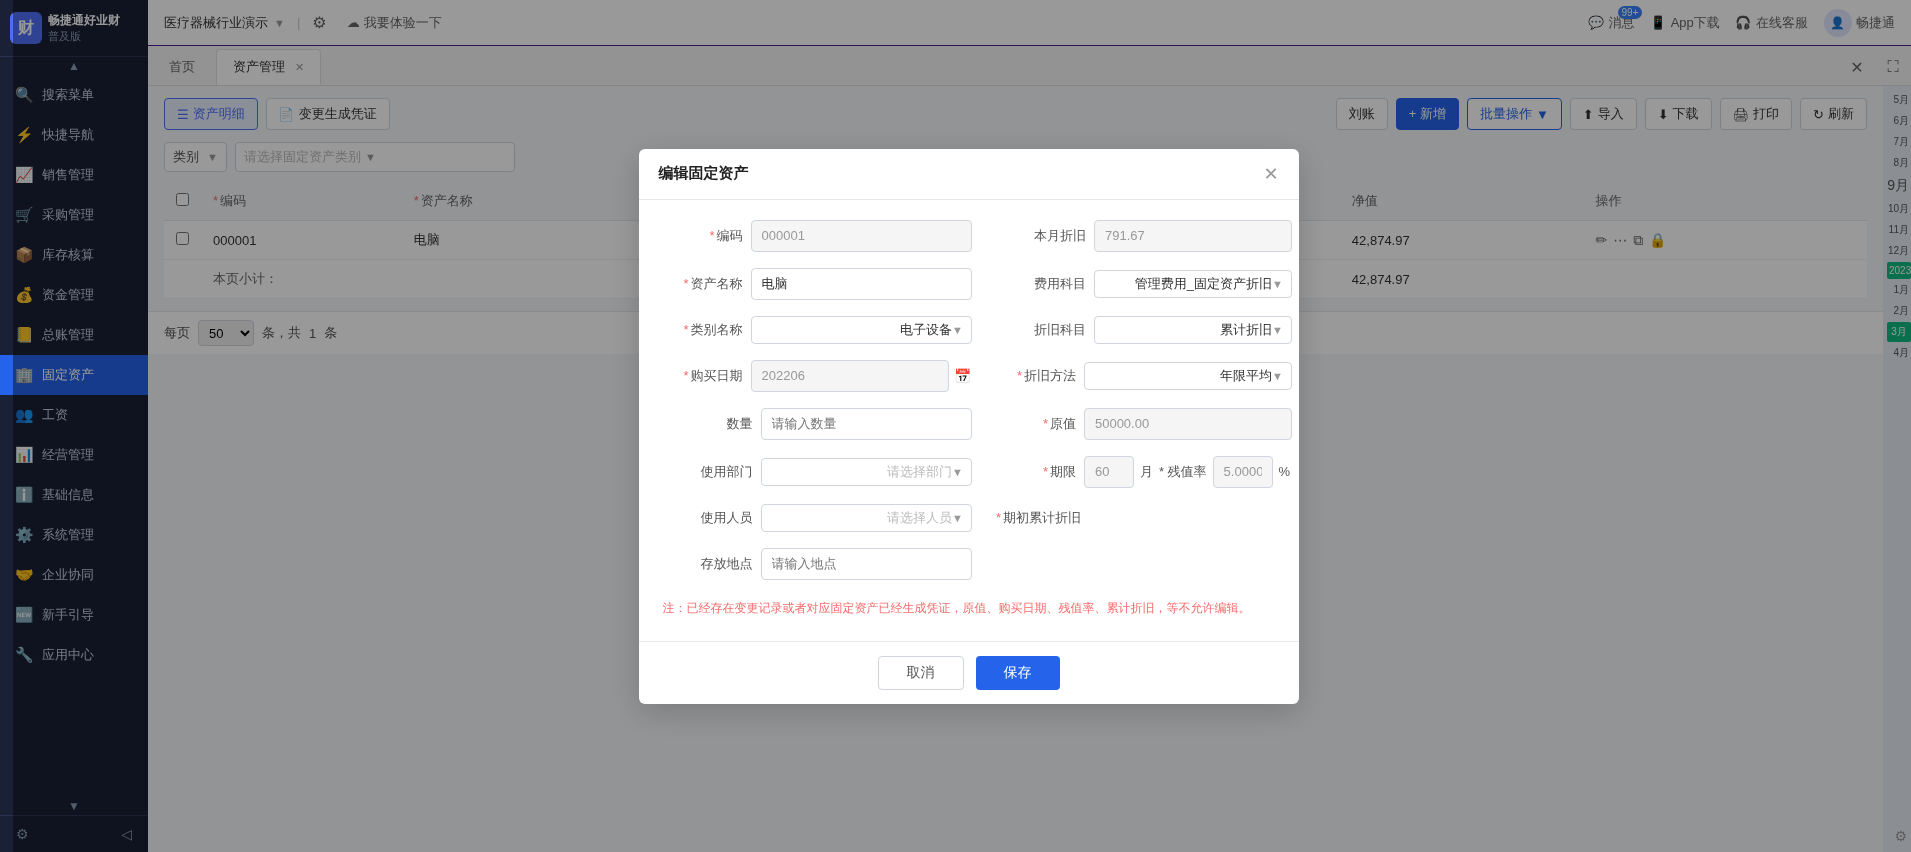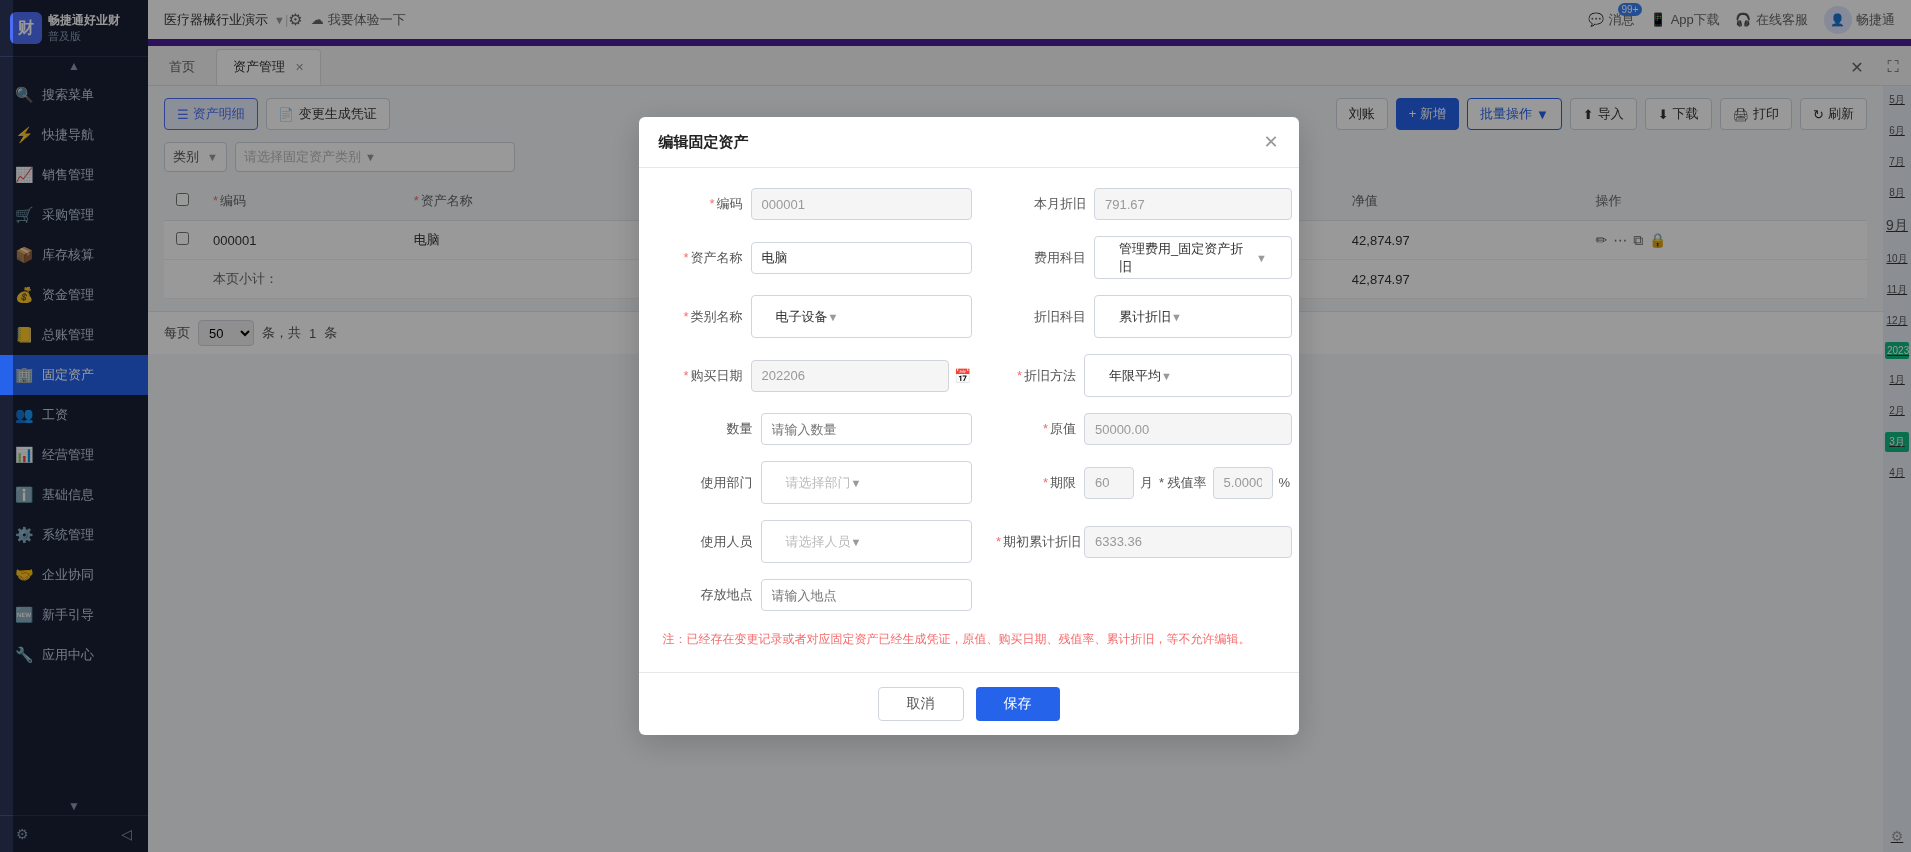--- a/index.html
+++ b/index.html
@@ -12,21 +12,21 @@
     .sidebar-item { display: flex; align-items: center; gap: 8px; padding: 11px 16px; cursor: pointer; color: #c0cde0; font-size: 13px; }
     .sidebar-item.active { background: #2563eb; color: #fff; }
     .sidebar-icon { width: 18px; height: 18px; display: flex; align-items: center; justify-content: center; font-size: 15px; flex-shrink: 0; }
     .sidebar-bottom { padding: 10px 16px; border-top: 1px solid #2a3250; display: flex; align-items: center; gap: 10px; }
     .sidebar-bottom-icon { color: #8a9bb5; font-size: 14px; cursor: pointer; }
 
     
     .main { flex: 1; display: flex; flex-direction: column; overflow: hidden; }
 
     
-    .topbar { height: 46px; background: #fff; display: flex; align-items: center; padding: 0 16px; border-bottom: 7px solid #4c1d95; gap: 0; flex-shrink: 0; }
+    .topbar { height: 46px; background: #fff; display: flex; align-items: center; padding: 0 16px; border-bottom: 1px solid #4c1d95; gap: 12px; flex-shrink: 0; }
     .topbar-title { font-size: 13px; color: #333; display: flex; align-items: center; gap: 6px; }
     .topbar-sep { color: #ccc; }
     .topbar-config { color: #666; font-size: 16px; cursor: pointer; }
     .topbar-experience { display: flex; align-items: center; gap: 4px; color: #666; font-size: 13px; cursor: pointer; margin-left: 8px; }
     .topbar-right { margin-left: auto; display: flex; align-items: center; gap: 16px; }
     .topbar-right-item { display: flex; align-items: center; gap: 4px; color: #666; font-size: 13px; cursor: pointer; position: relative; }
     .badge { background: #3b82f6; color: #fff; font-size: 10px; padding: 1px 4px; border-radius: 8px; position: absolute; top: -8px; right: -8px; }
     .topbar-avatar { width: 28px; height: 28px; background: #e0e7ff; border-radius: 50%; display: flex; align-items: center; justify-content: center; font-size: 12px; color: #4f6ef7; }
 
     
@@ -83,21 +83,21 @@
     .modal-body { padding: 20px 24px; }
     .modal-footer { padding: 14px 24px; border-top: 1px solid #e5e7eb; display: flex; justify-content: center; gap: 12px; }
 
     
     .form-grid { display: grid; grid-template-columns: 1fr 1fr; gap: 16px 24px; }
     .form-row { display: flex; align-items: center; gap: 8px; }
     .form-label { width: 80px; font-size: 13px; color: #555; text-align: right; flex-shrink: 0; }
     .form-label .req { color: #f56c6c; margin-right: 2px; }
     .form-input { flex: 1; height: 32px; border: 1px solid #d0d5dd; border-radius: 4px; padding: 0 10px; font-size: 13px; color: #333; outline: none; background: #fff; }
     .form-input.disabled { background: #f5f5f5; color: #999; }
-    .form-select { flex: 1; height: 43px; border: 1px solid #d0d5dd; border-radius: 4px; padding: 0 24px; font-size: 13px; color: #333; background: #fff; display: flex; align-items: center; justify-content: flex-start; cursor: pointer; }
+    .form-select { flex: 1; height: 28px; border: 1px solid #d0d5dd; border-radius: 4px; padding: 0 8px; font-size: 13px; color: #333; background: #fff; display: flex; align-items: center; justify-content: flex-end; cursor: pointer; }
     .form-select-placeholder { color: #bbb; }
     .form-note { grid-column: 1 / -1; font-size: 12px; color: #f56c6c; padding: 4px 0; }
 
     .modal-footer .btn-cancel { height: 34px; padding: 0 28px; border: 1px solid #d0d5dd; border-radius: 4px; background: #fff; cursor: pointer; font-size: 14px; color: #555; }
     .modal-footer .btn-save { height: 34px; padding: 0 28px; border: none; border-radius: 4px; background: #2563eb; cursor: pointer; font-size: 14px; color: #fff; }
 
     .page-footer { display: flex; align-items: center; gap: 8px; padding: 8px 16px; background: #fff; border-top: 1px solid #e5e7eb; font-size: 13px; color: #555; }
     .page-select { height: 26px; border: 1px solid #d0d5dd; border-radius: 4px; padding: 0 6px; font-size: 13px; }
 
     .sidebar-scroll::-webkit-scrollbar { width: 4px; }
@@ -347,21 +347,21 @@
         <select class="page-select">
           <option>50</option>
           <option>100</option>
         </select>
         <span>条，共</span>
         <span>1</span>
         <span>条</span>
       </div>
     </div>
 
-    <div class="right-mini" style="width:28px;background:#e8eef5;display:flex;flex-direction:column;align-items:center;padding:4px 0;gap:11px;overflow-y:auto;text-decoration:underline;">
+    <div class="right-mini" style="width:28px;background:#e8eef5;display:flex;flex-direction:column;align-items:flex-end;padding:4px 0;gap:1px;overflow-y:auto;">
       <div style="font-size:10px;color:#555;padding:3px 2px;cursor:pointer;text-align:center;">5月</div>
       <div style="font-size:10px;color:#555;padding:3px 2px;cursor:pointer;text-align:center;">6月</div>
       <div style="font-size:10px;color:#555;padding:3px 2px;cursor:pointer;text-align:center;">7月</div>
       <div style="font-size:10px;color:#555;padding:3px 2px;cursor:pointer;text-align:center;">8月</div>
       <div style="font-size:14px;color:#555;padding:3px 2px;cursor:pointer;text-align:center;">9月</div>
       <div style="font-size:10px;color:#555;padding:3px 2px;cursor:pointer;text-align:center;">10月</div>
       <div style="font-size:10px;color:#555;padding:3px 2px;cursor:pointer;text-align:center;">11月</div>
       <div style="font-size:10px;color:#555;padding:3px 2px;cursor:pointer;text-align:center;">12月</div>
       <div style="font-size:10px;color:#fff;padding:3px 2px;cursor:pointer;text-align:center;background:#10b981;border-radius:2px;width:24px;">2023</div>
       <div style="font-size:10px;color:#555;padding:3px 2px;cursor:pointer;text-align:center;">1月</div>
@@ -470,21 +470,20 @@
         <div class="form-row">
           <span class="form-label" style="width:90px;">使用人员</span>
           <div class="form-select" style="flex:1;">
             <span class="form-select-placeholder">请选择人员</span>
             <span style="font-size:11px;color:#999;">▼</span>
           </div>
         </div>
 
         <div class="form-row">
           <span class="form-label" style="white-space:nowrap;"><span class="req">*</span><span>期初累计折旧</span></span>
-          <input class="form-input disabled" type="text" readonly="" value="6333.36" style="">
         </div>
 
         <div class="form-row">
           <span class="form-label" style="width:90px;">存放地点</span>
           <input class="form-input" type="text" placeholder="请输入地点" style="">
         </div>
 
         <div class="form-note">注：已经存在变更记录或者对应固定资产已经生成凭证，原值、购买日期、残值率、累计折旧，等不允许编辑。</div>
       </div>
     </div>

